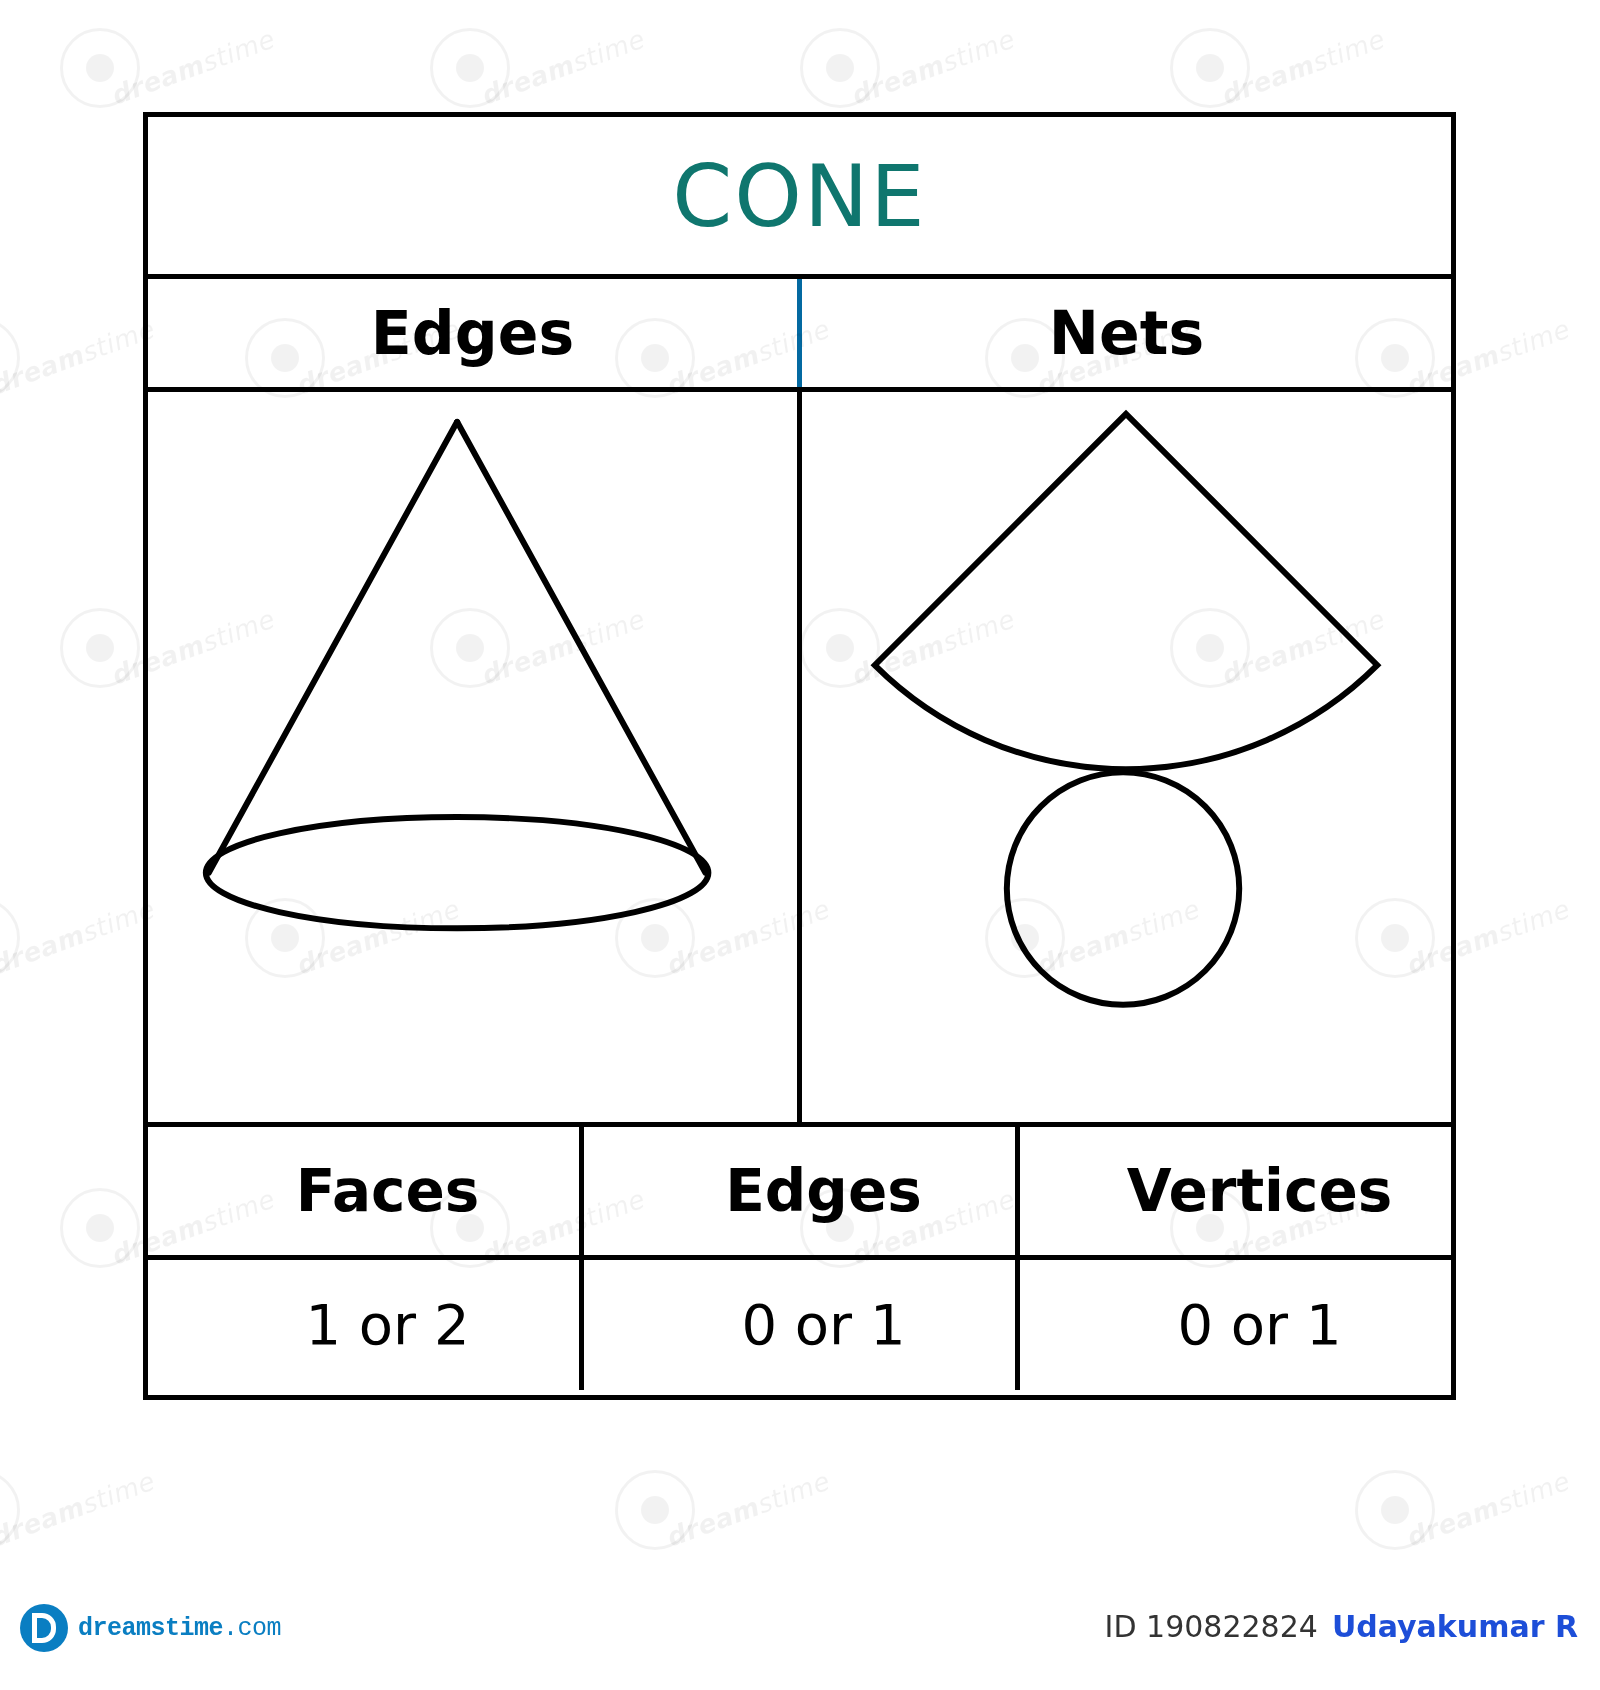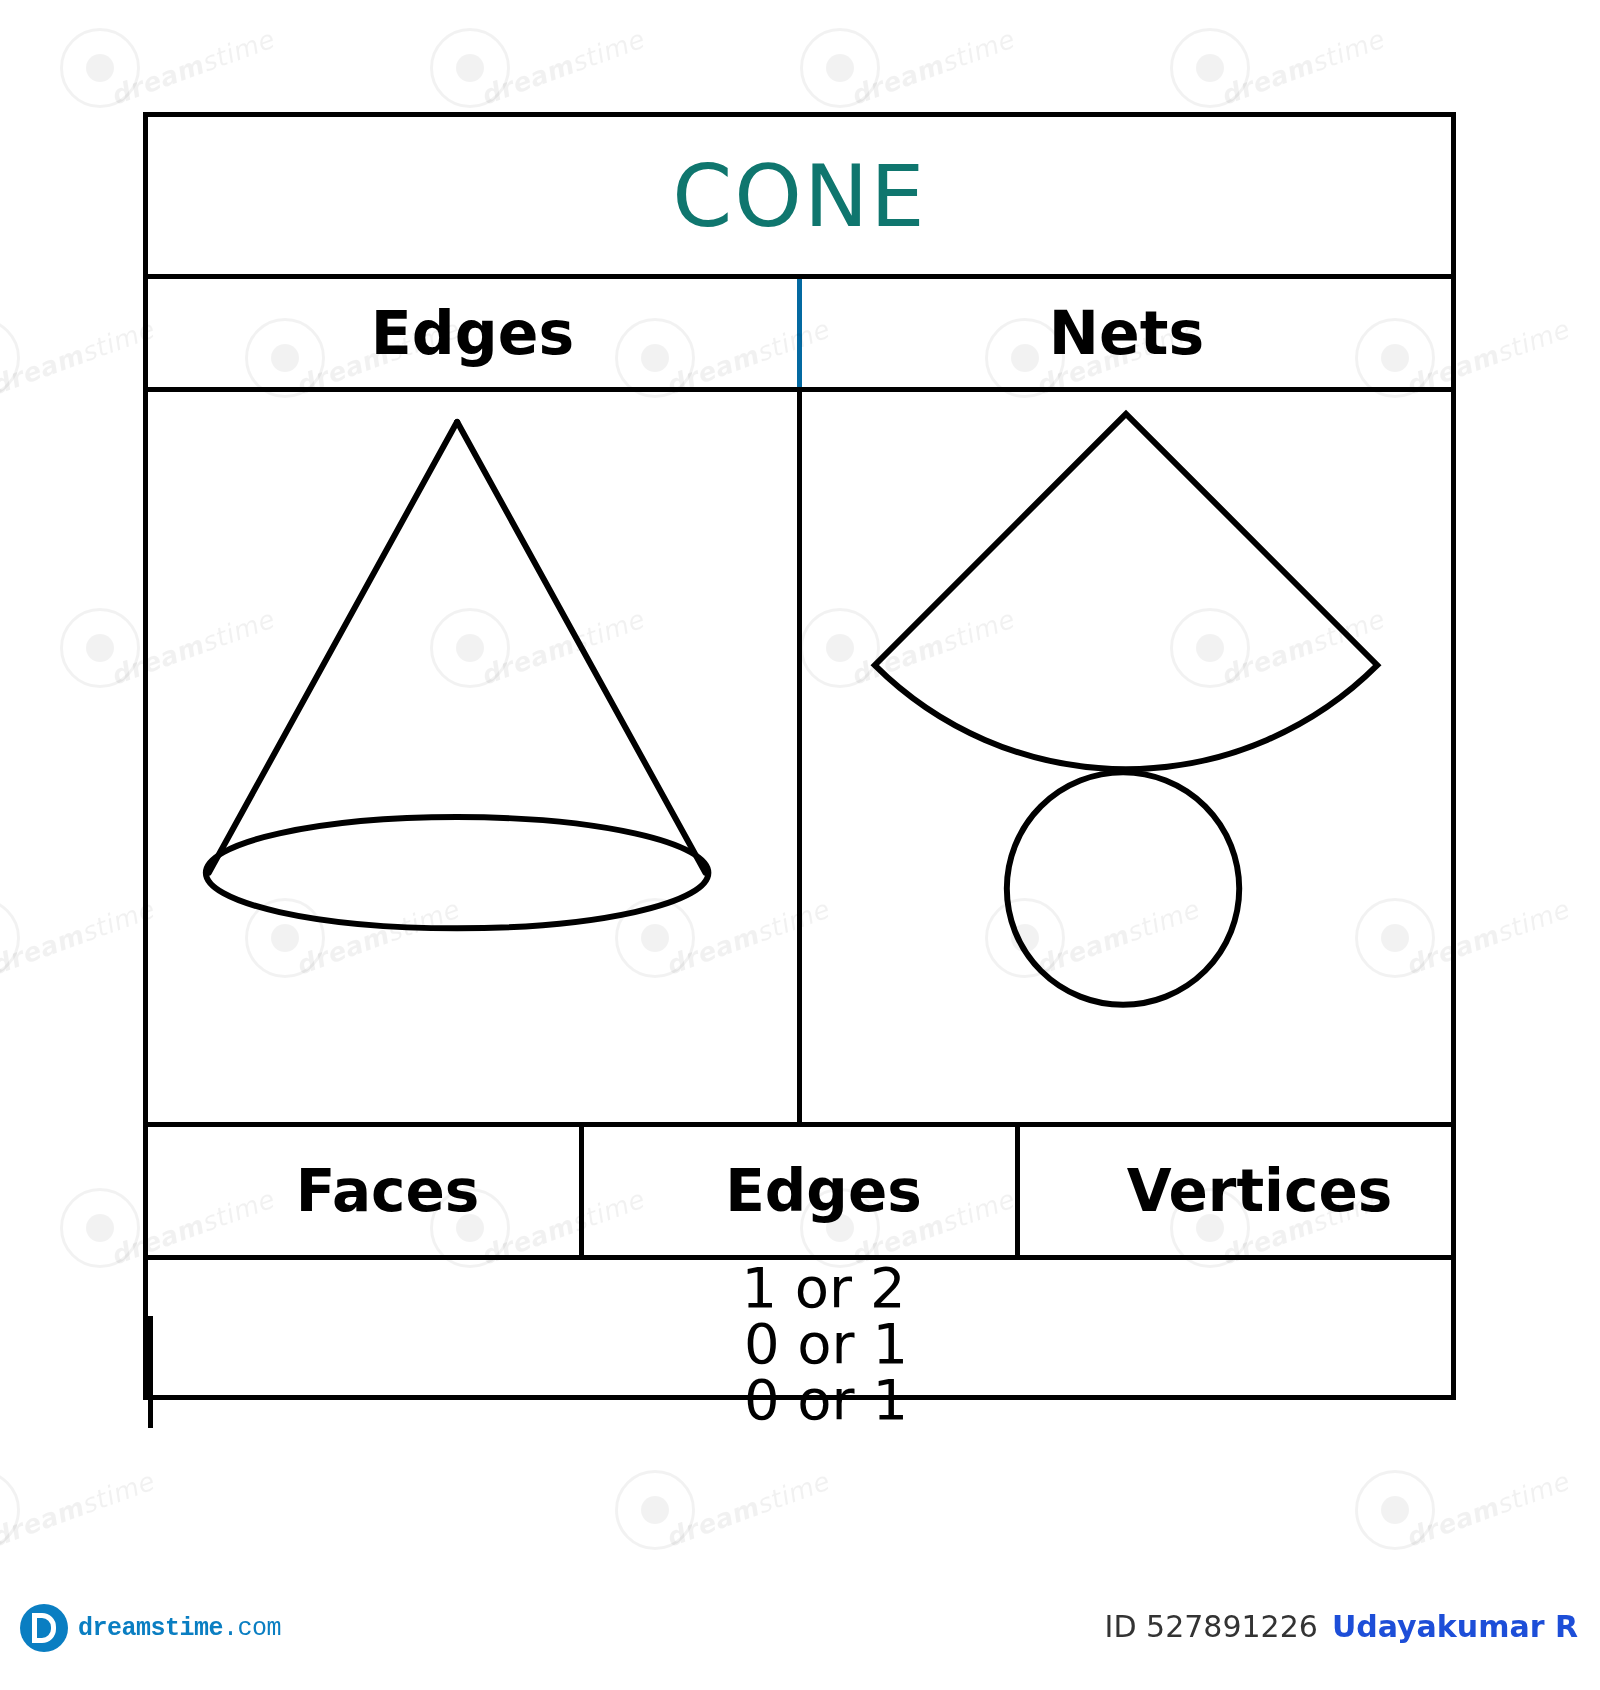--- a/index.html
+++ b/index.html
@@ -132,21 +132,20 @@
   .row-prop-head {
     height: 133px;
     display: flex;
     border-bottom: 5px solid #000;
     box-sizing: border-box;
   }
   .row-prop-val {
     height: 130px;
     display: flex;
     box-sizing: border-box;
-    flex-direction: column;
   }
   .prop-cell {
     flex: 1 1 0;
     display: flex;
     align-items: center;
     justify-content: center;
     box-sizing: border-box;
     padding-left: 48px;
   }
   .prop-cell + .prop-cell {
@@ -377,16 +376,16 @@
   </div>
 
 </div>
 
 <div id="footer">
   <div id="logo">
     <div id="logo-mark"></div>
     <div id="logo-text"><span class="bold">dreamstime</span><span>.com</span></div>
   </div>
   <div id="credit">
-    <span class="id-label">ID 527891226</span>
+    <span class="id-label">ID 190822824</span>
     <span class="author">Udayakumar R</span>
   </div>
 </div>
 
 </body></html>

